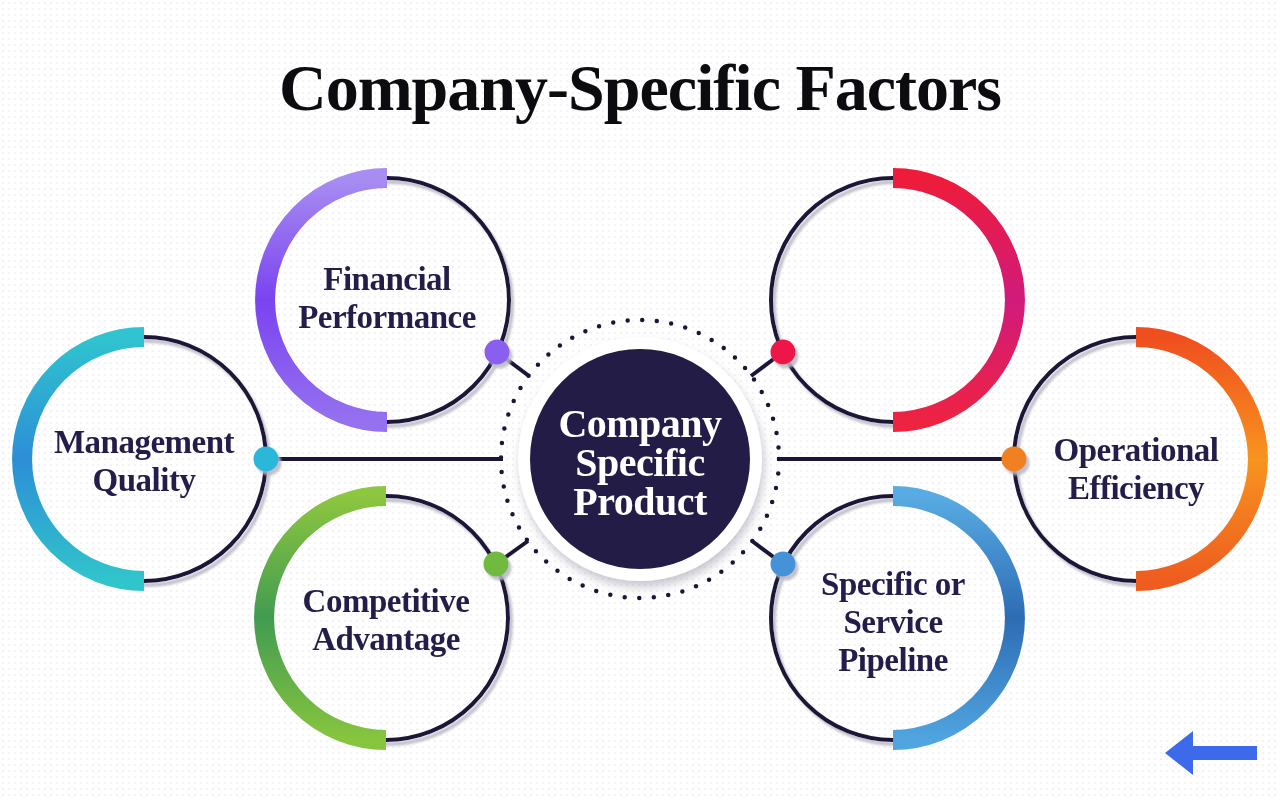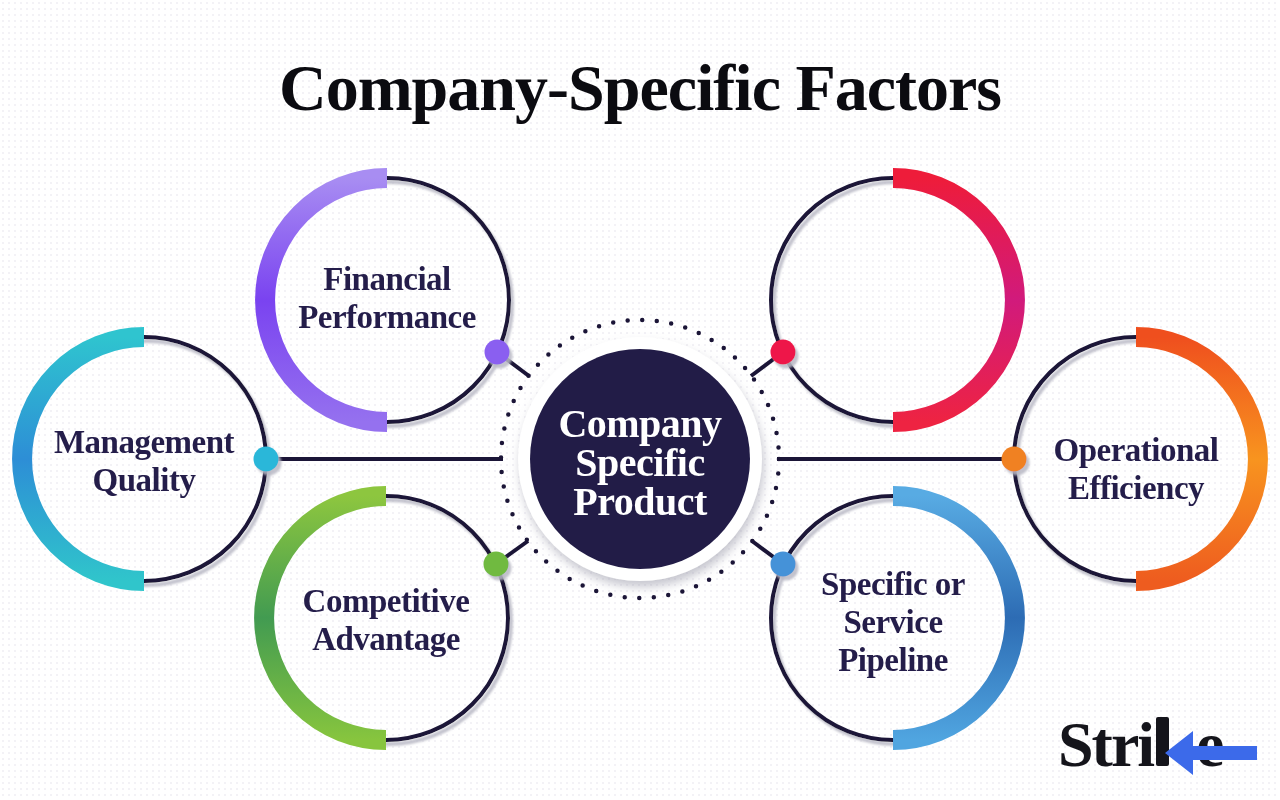--- a/index.html
+++ b/index.html
@@ -166,20 +166,17 @@
       <div>Pipeline</div>
     </div>
     <div class="hub-label pos-hub" style="color: rgb(255, 255, 255);">
       <div>Company</div>
       <div>Specific</div>
       <div>Product</div>
     </div>
   </div>
 
   <div class="logo">
-    <div class="logo-row" style="color: rgb(21, 21, 27);">
-      <span class="logo-text">Stri</span><span class="logo-stem" style="background: rgb(21, 21, 27);"></span><span class="logo-text logo-e">e</span>
-    </div>
     <svg class="logo-arrow" viewBox="0 0 94 46">
       <polygon points="2,23 30,1 30,16 94,16 94,30 30,30 30,45" style="fill: rgb(60, 106, 234);"></polygon>
     </svg>
   </div>
 </div>
 
 </body></html>

